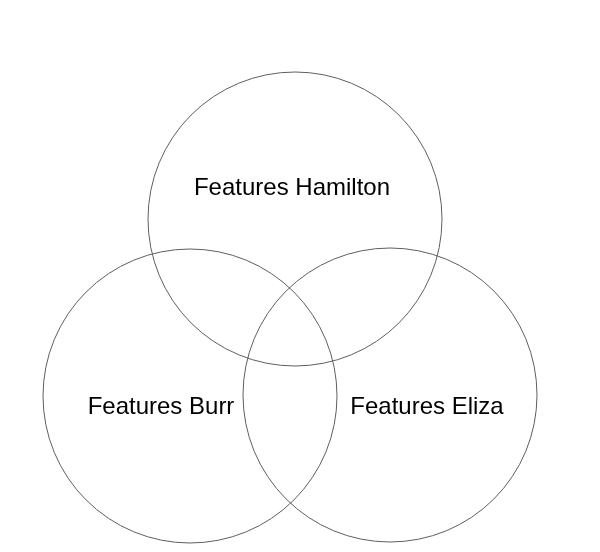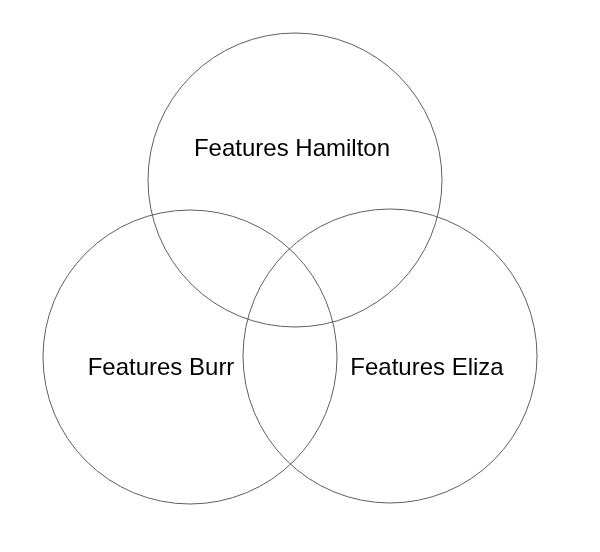--- a/index.html
+++ b/index.html
@@ -10,20 +10,21 @@
     width: 600px;
     height: 552px;
     overflow: hidden;
     background: #ffffff;
     font-family: "Liberation Sans", sans-serif;
   }
   #stage {
     position: relative;
     width: 600px;
     height: 416px;
+    margin-top: 39px;
   }
   svg {
     display: block;
   }
   .venn-circle {
     fill: none;
     stroke-width: 1;
   }
   .venn-label {
     text-anchor: middle;

